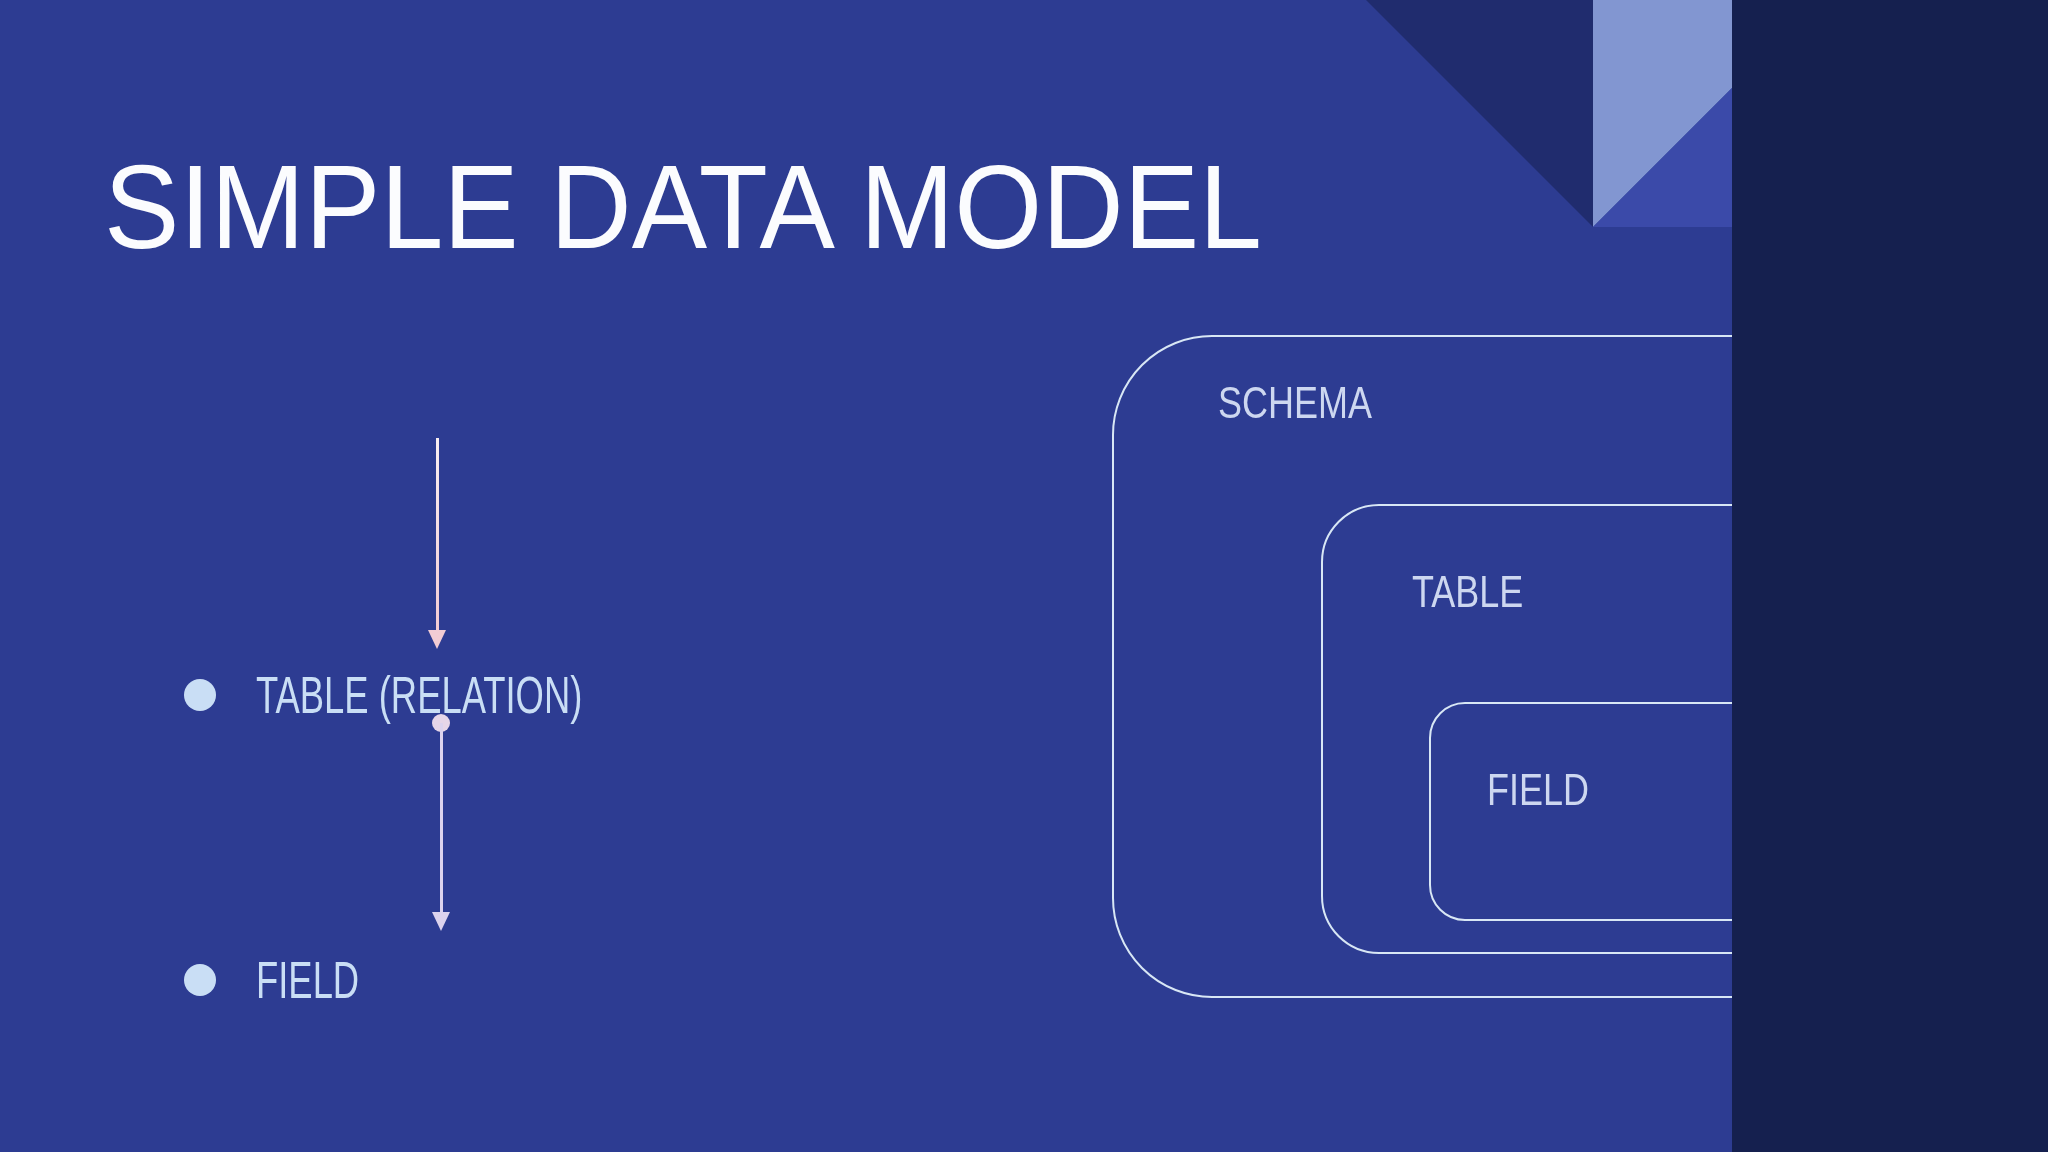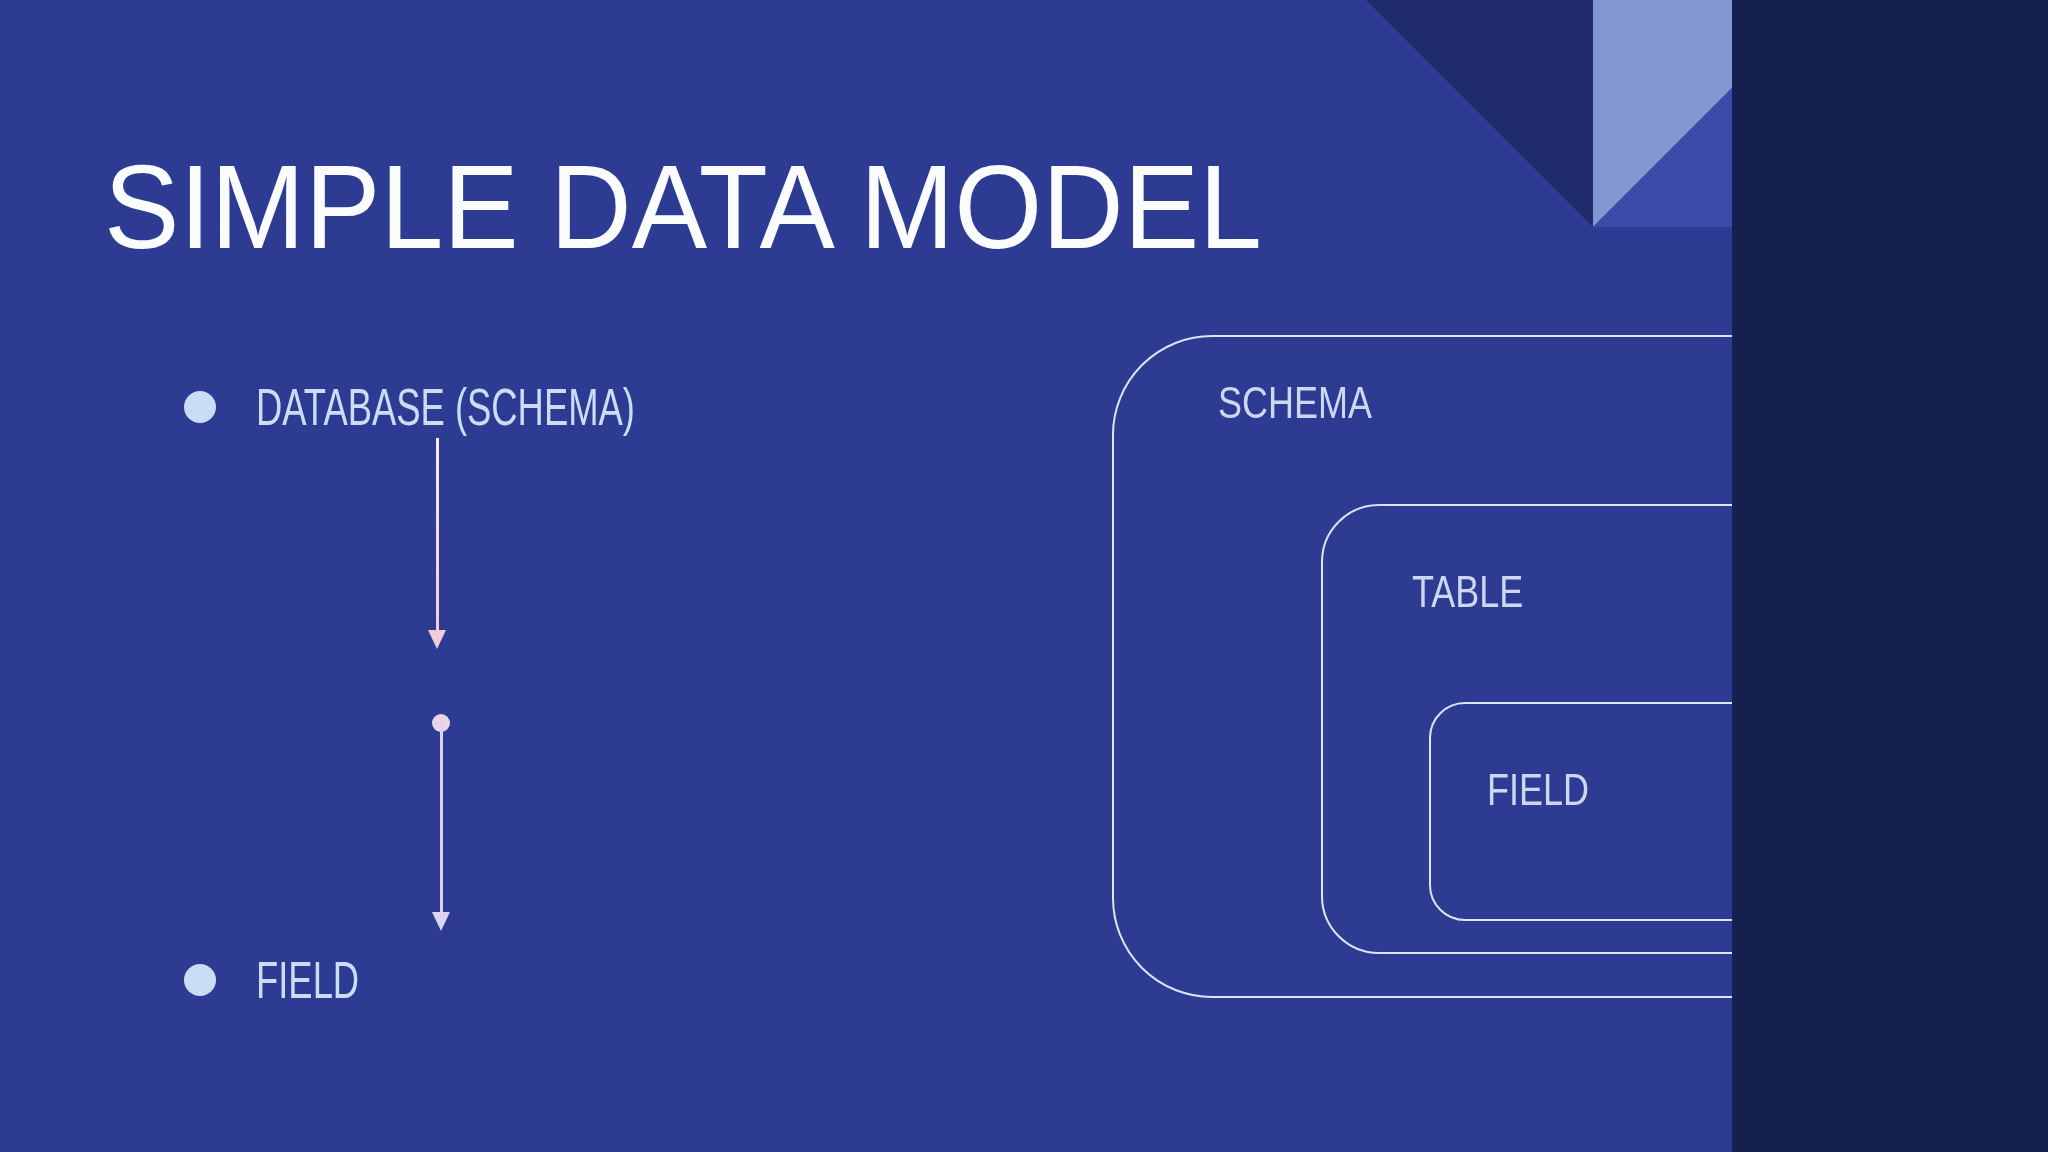--- a/index.html
+++ b/index.html
@@ -85,23 +85,23 @@
   <div class="decor">
     <div class="d-dark-tri"></div>
     <div class="d-light-tri-top"></div>
     <div class="d-medium-tri"></div>
     <div class="d-dark-square"></div>
     <div class="d-light-tri-bot"></div>
   </div>
 
   <h1 class="title">SIMPLE DATA MODEL</h1>
 
-  <div class="list-item li-1">
+  <div class="list-item li-2">
     <span class="bullet"></span>
-    <span class="li-label">DATABASE (SCHEMA)</span>
+    <span class="li-label">TABLE (RELATION)</span>
   </div>
   <div class="list-item li-3">
     <span class="bullet"></span>
     <span class="li-label">FIELD</span>
   </div>
 
   <div>
     <div class="arrow-line a1-line"></div>
     <div class="arrow-head a1-head"></div>
   </div>

